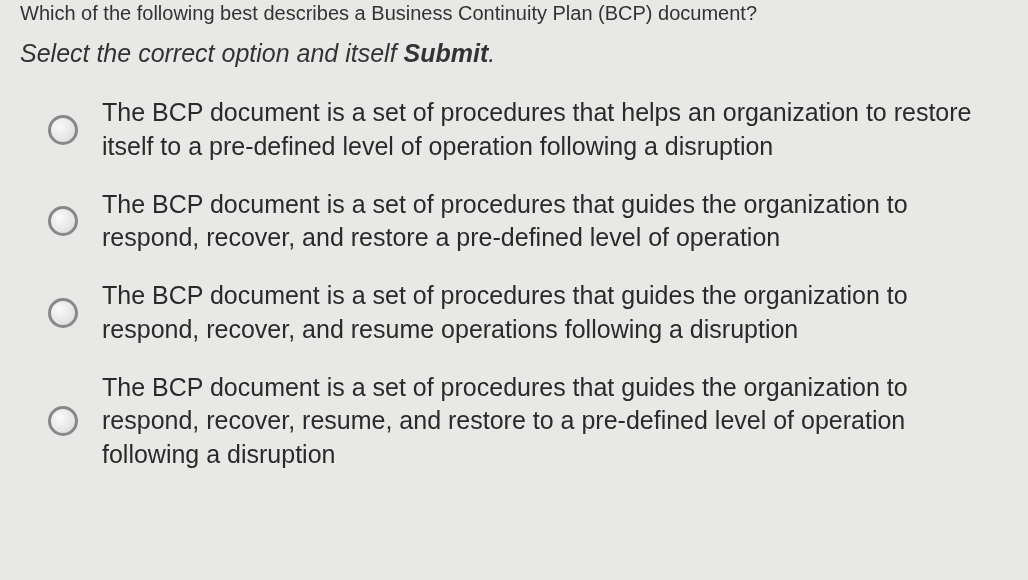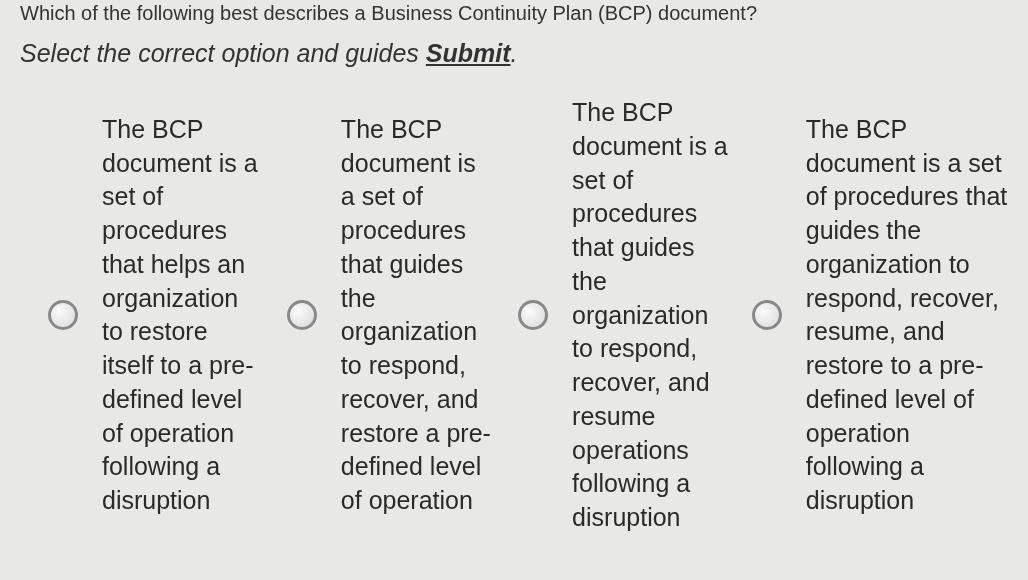--- a/index.html
+++ b/index.html
@@ -23,25 +23,24 @@
       margin-bottom: 12px;
     }
     .instruction {
       font-size: 25px;
       font-style: italic;
       color: #333;
       margin-bottom: 28px;
     }
     .instruction .bold {
       font-weight: bold;
-      text-decoration: underline;
     }
     .options {
       display: flex;
-      flex-direction: row;
+      flex-direction: column;
       gap: 24px;
       padding-left: 28px;
     }
     .option {
       display: flex;
       align-items: center;
       gap: 24px;
     }
     .radio {
       flex-shrink: 0;
@@ -57,21 +56,21 @@
       line-height: 1.35;
       color: #2a2a2a;
     }
   </style>
 </head>
 <body>
 
 <div class="question-text">Which of the following best describes a Business Continuity Plan (BCP) document?</div>
 
 <div class="instruction">
-  <span>Select the correct option and guides </span><span class="bold">Submit</span><span>.</span>
+  <span>Select the correct option and itself </span><span class="bold">Submit</span><span>.</span>
 </div>
 
 <div class="options">
 
   <div class="option">
     <div class="radio"></div>
     <div class="option-text">The BCP document is a set of procedures that helps an organization to restore itself to a pre-defined level of operation following a disruption</div>
   </div>
 
   <div class="option">

